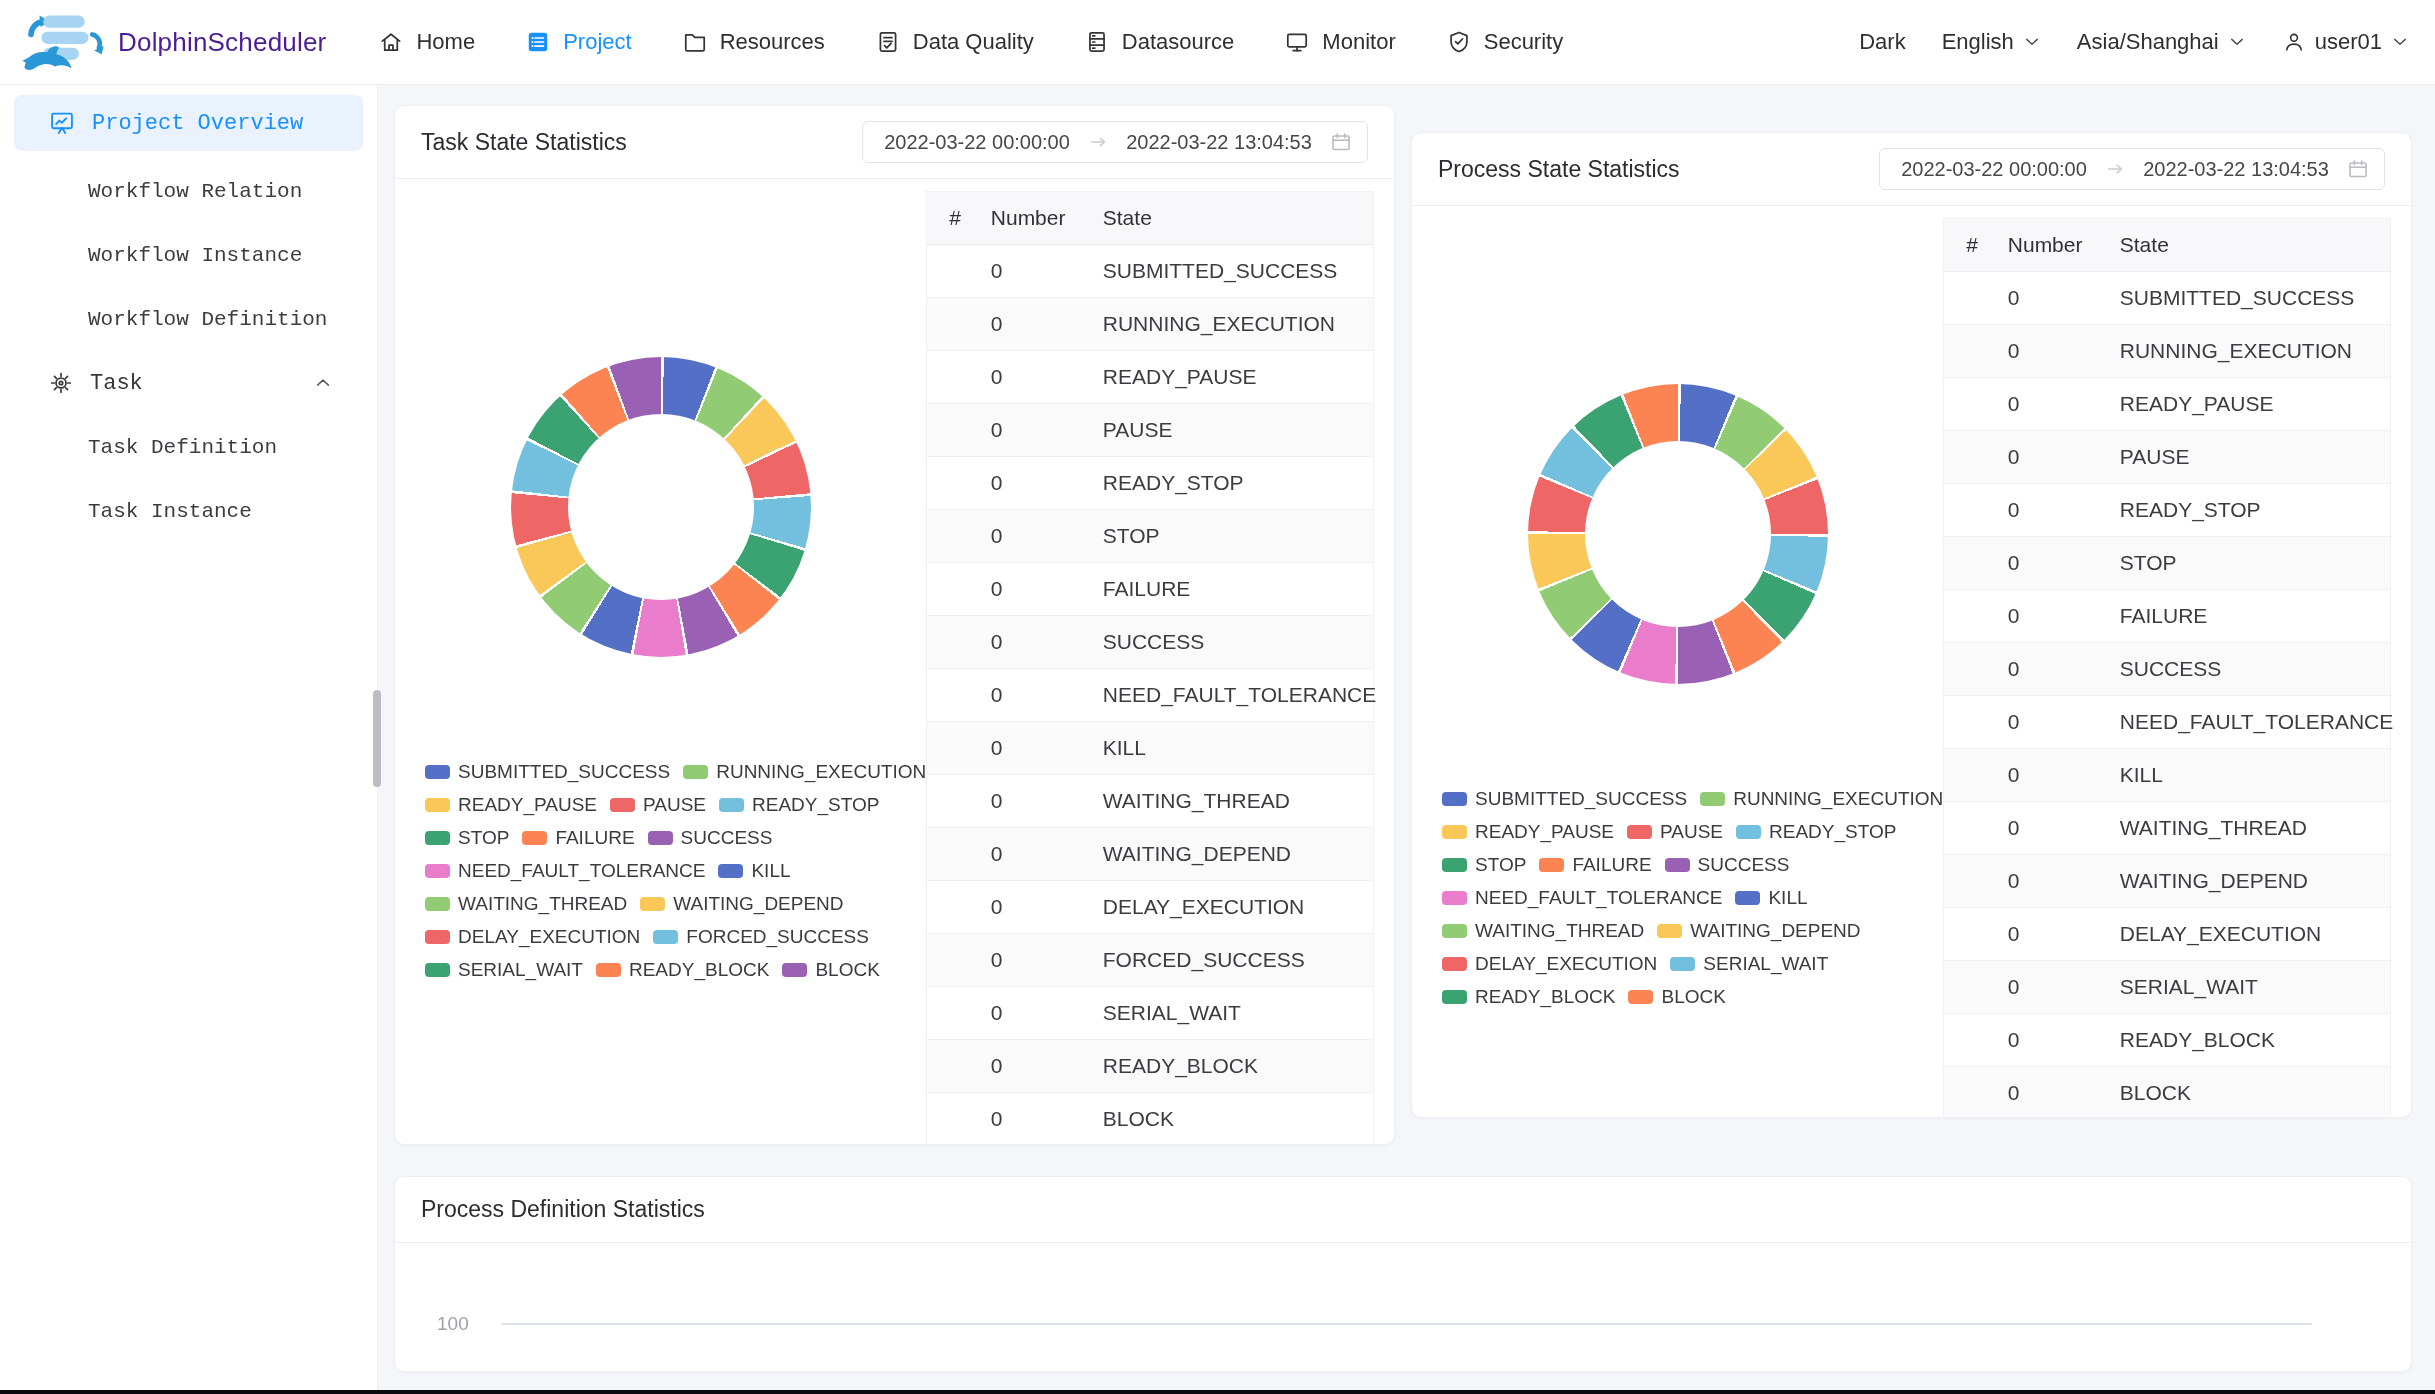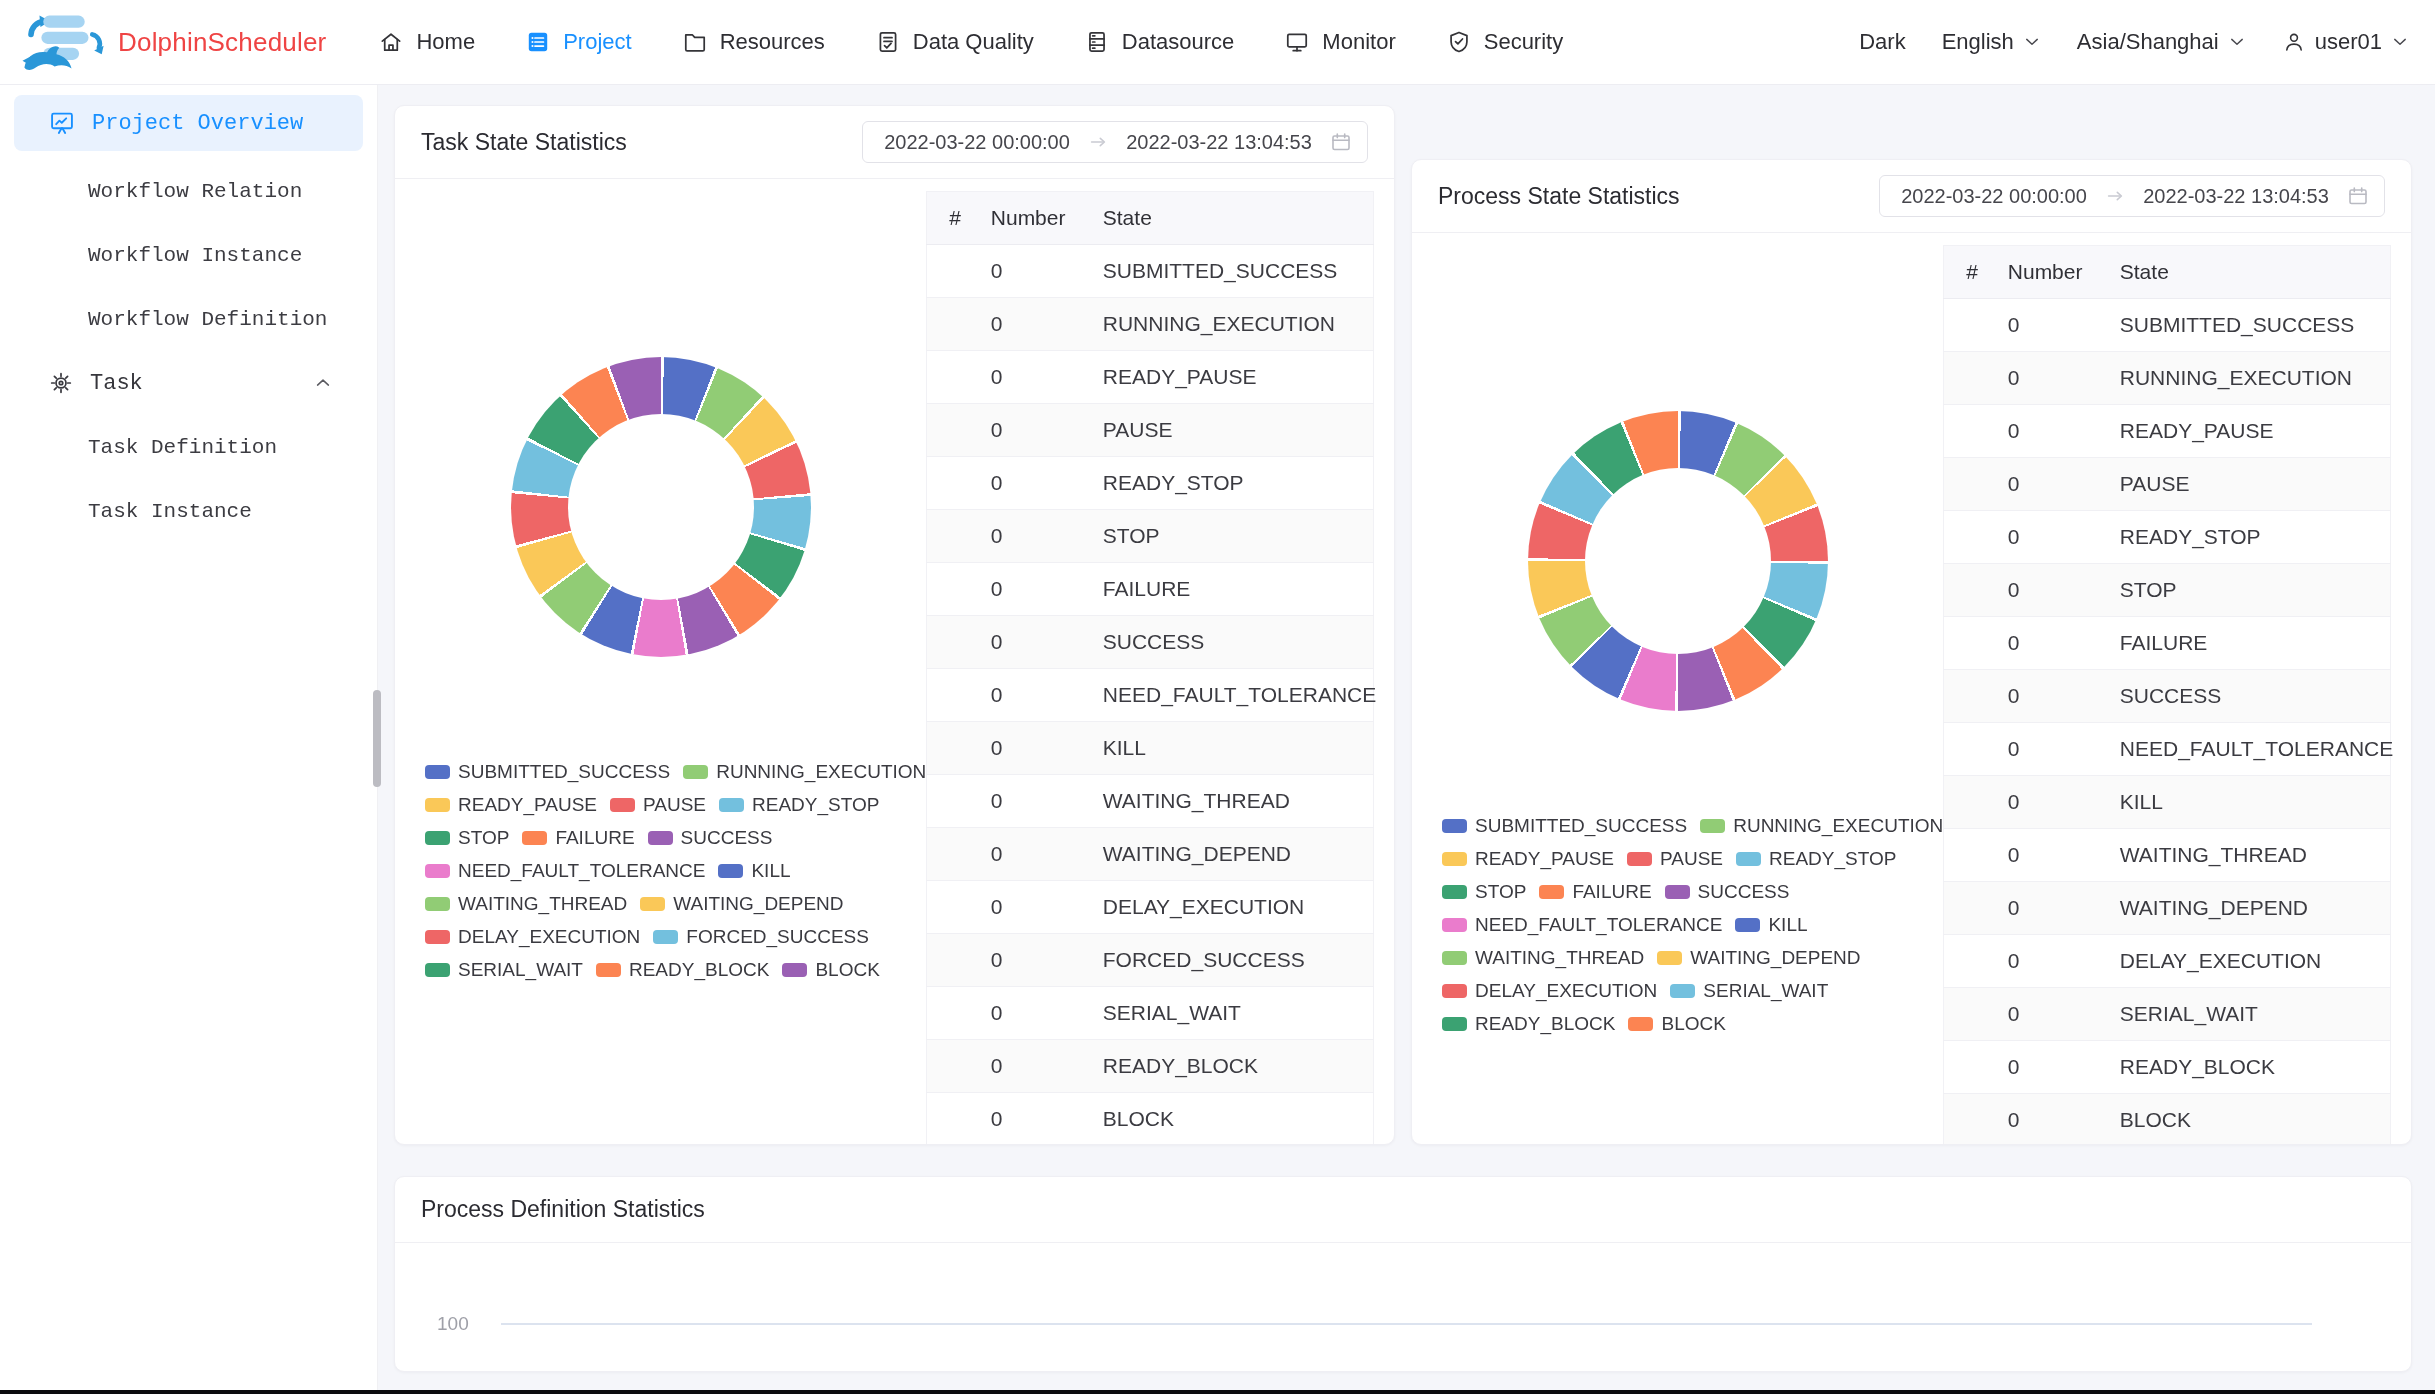--- a/index.html
+++ b/index.html
@@ -5,42 +5,42 @@
 <style>
   * { margin:0; padding:0; box-sizing:border-box; }
   html,body { background:#f5f6fa; }
   body { font-family:"Liberation Sans", sans-serif; color:#303036; }
   .screen { position:relative; width:2435px; height:1394px; background:#f5f6fa; overflow:hidden; }
 
   
   .navbar { position:absolute; top:0; left:0; width:100%; height:85px; background:#fff;
             border-bottom:1px solid #ededf2; display:flex; align-items:center; padding:0 26px 0 18px; z-index:10; }
   .brand { display:flex; align-items:center; gap:8px; cursor:pointer; }
-  .brand-text { font-size:26px; font-weight:500; color:#ef4444; letter-spacing:.2px; }
+  .brand-text { font-size:26px; font-weight:500; color:#4c1d95; letter-spacing:.2px; }
   .nav-menu { display:flex; align-items:center; gap:50px; margin-left:52px; }
   .nav-item { display:flex; align-items:center; gap:12px; font-size:22px; color:#2e2e33; cursor:pointer; white-space:nowrap; }
   .nav-item svg { flex:0 0 auto; }
   .nav-item.active { color:#1890ff; }
   .nav-right { margin-left:auto; display:flex; align-items:center; gap:36px; }
   .nav-text { font-size:22px; color:#2e2e33; cursor:pointer; }
   .nav-drop, .nav-user { display:flex; align-items:center; gap:9px; font-size:22px; color:#2e2e33; cursor:pointer; }
 
   
   .sidebar { position:absolute; top:85px; left:0; width:378px; height:1309px; background:#fff;
              border-right:1px solid #f0f0f3; padding-top:10px;font-family:Liberation Mono, monospace; }
   .side-active { margin:0 14px 8px 14px; height:56px; border-radius:8px; background:#e9f2fe;
                  display:flex; align-items:center; gap:16px; padding-left:34px; color:#1890ff; font-size:22px; cursor:pointer; }
   .side-row { height:64px; display:flex; align-items:center; gap:16px; padding-left:48px; font-size:22px; color:#36363c; cursor:pointer; }
   .side-row .chev { margin-left:auto; margin-right:44px; }
   .side-sub { height:64px; display:flex; align-items:center; padding-left:88px; font-size:21px; color:#3c3c42; cursor:pointer; }
   .side-scrollbar { position:absolute; right:-4px; top:605px; width:8px; height:97px; border-radius:4px; background:#bcbcc2; }
 
   
   .main { position:absolute; top:85px; left:378px; right:0; bottom:0; padding:20px 0 0 16px; overflow:hidden; }
-  .cards-row { display:flex; gap:16px; align-items:flex-end; }
+  .cards-row { display:flex; gap:16px; align-items:center; }
   .card { background:#fff; border:1px solid #efeff4; border-radius:10px; box-shadow:0 1px 3px rgba(16,24,40,.04); overflow:hidden; }
   .card-task { width:1001px; height:1040px; }
   .card-process { width:1001px; height:986px; }
   .card-header { height:73px; display:flex; align-items:center; justify-content:space-between;
                  padding:0 26px; border-bottom:1px solid #efeff3; }
   .card-title { font-size:23px; font-weight:400; color:#2b2b31; }
   .daterange { width:506px; height:42px; border:1px solid #e2e2e8; border-radius:6px; background:#fff;
                display:flex; align-items:center; padding:0 14px; gap:10px; cursor:pointer; }
   .daterange .date { flex:1; text-align:center; font-size:20px; color:#46464c; white-space:nowrap; }
 

